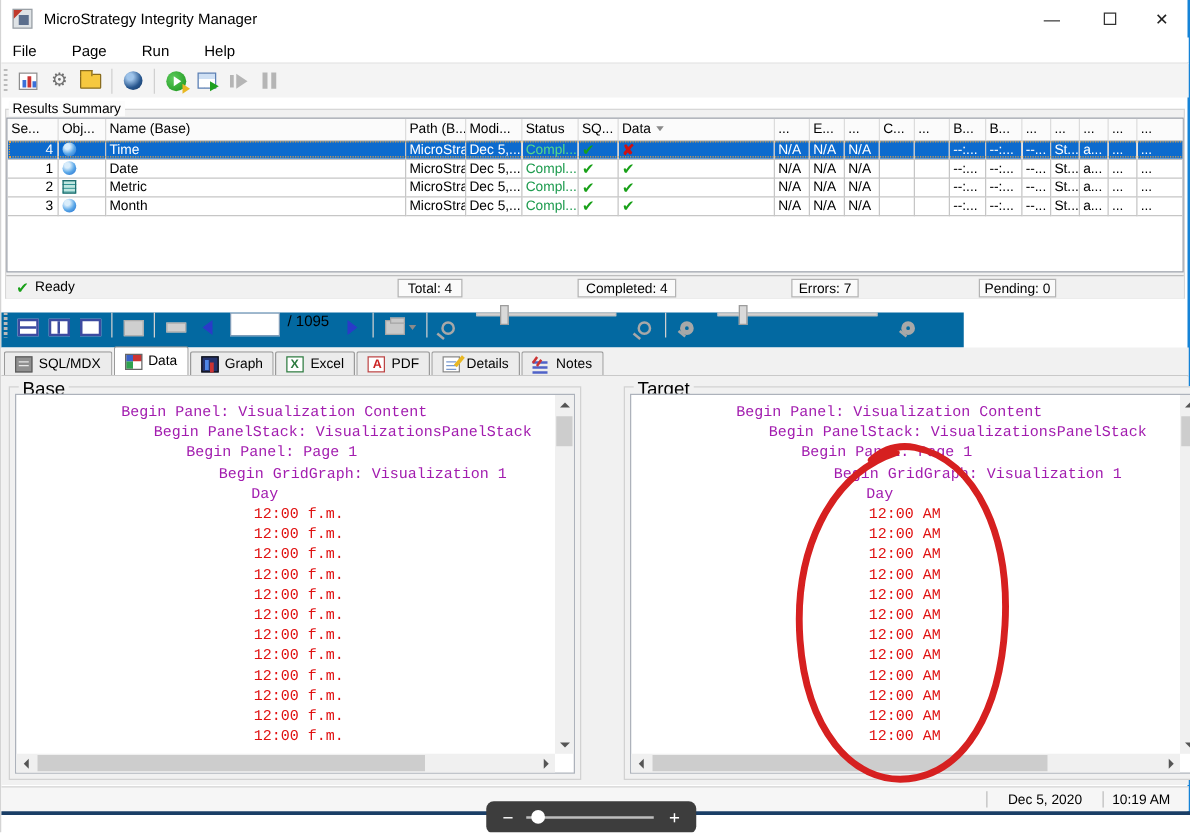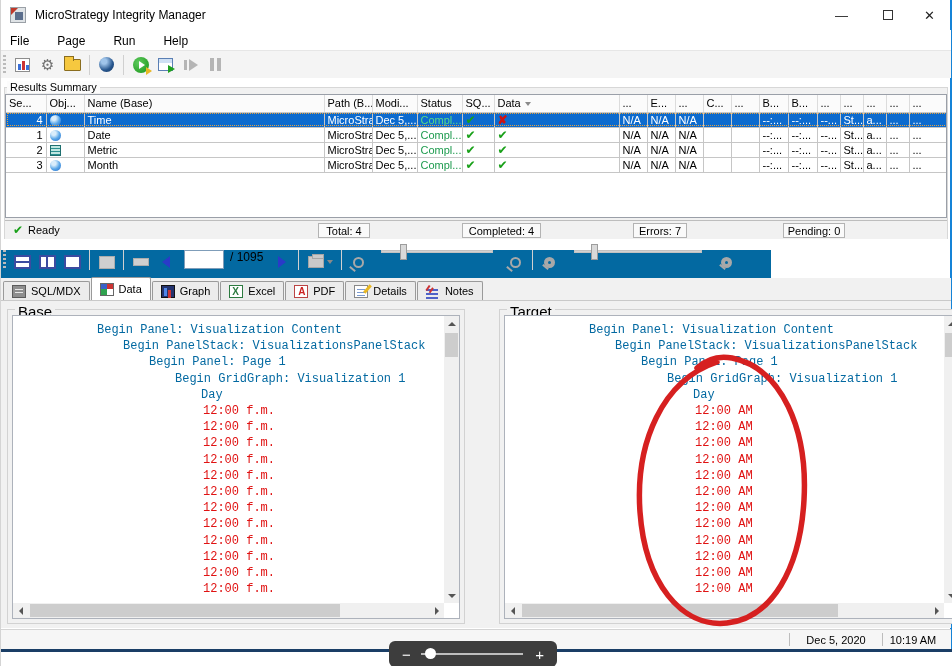--- a/index.html
+++ b/index.html
@@ -138,21 +138,21 @@
   .ti-notes::before { content:""; position:absolute; left:0; top:4px; width:12px; height:2px; background:#4f62c8; box-shadow:0 4px 0 #4f62c8, 0 8px 0 #4f62c8; }
   .ti-notes::after { content:""; position:absolute; left:1px; top:0px; width:2px; height:6px; background:#cc3333; transform:rotate(35deg); box-shadow:4px 0 0 #cc3333; }
 
   
   #panel-area { left:0; top:301px; width:950px; height:327px; background:#f1f1f1; }
   .panelgroup { position:absolute; top:8px; bottom:4px; border:1px solid #d2d2d2; background:#f1f1f1; }
   .pg-label { position:absolute; top:-7px; left:7px; font-size:15px; background:#f1f1f1; padding:0 3px; }
   .pg-inner { position:absolute; left:4px; right:4px; top:5px; bottom:4px; background:#fff; border:1px solid #adb2bb; }
   .textarea { position:absolute; left:0; top:0; right:15px; bottom:15px; overflow:hidden;
      font-family:"Liberation Mono","DejaVu Sans Mono", monospace; font-size:12px; line-height:16.2px; padding-top:6px; }
-  .ln { white-space:pre; color:#0369a1; }
+  .ln { white-space:pre; color:#a21caf; }
   .red { color:#e01212; }
   .i0{padding-left:84px} .i1{padding-left:110px} .i2{padding-left:136px} .i3{padding-left:162px}
   .i4{padding-left:188px} .i5{padding-left:190px}
 
   .vscroll { position:absolute; right:0; top:0; bottom:15px; width:15px; background:#f0f0f0; }
   .hscroll { position:absolute; left:0; right:15px; bottom:0; height:15px; background:#f0f0f0; }
   .sb-btn { position:absolute; width:15px; height:15px; display:flex; align-items:center; justify-content:center; }
   .sb-up{top:0;} .sb-down{bottom:0;} .sb-left{left:0;} .sb-right{right:0;}
   .t-up { border-bottom:4px solid #555; border-left:4px solid transparent; border-right:4px solid transparent; }
   .t-down { border-top:4px solid #555; border-left:4px solid transparent; border-right:4px solid transparent; }

